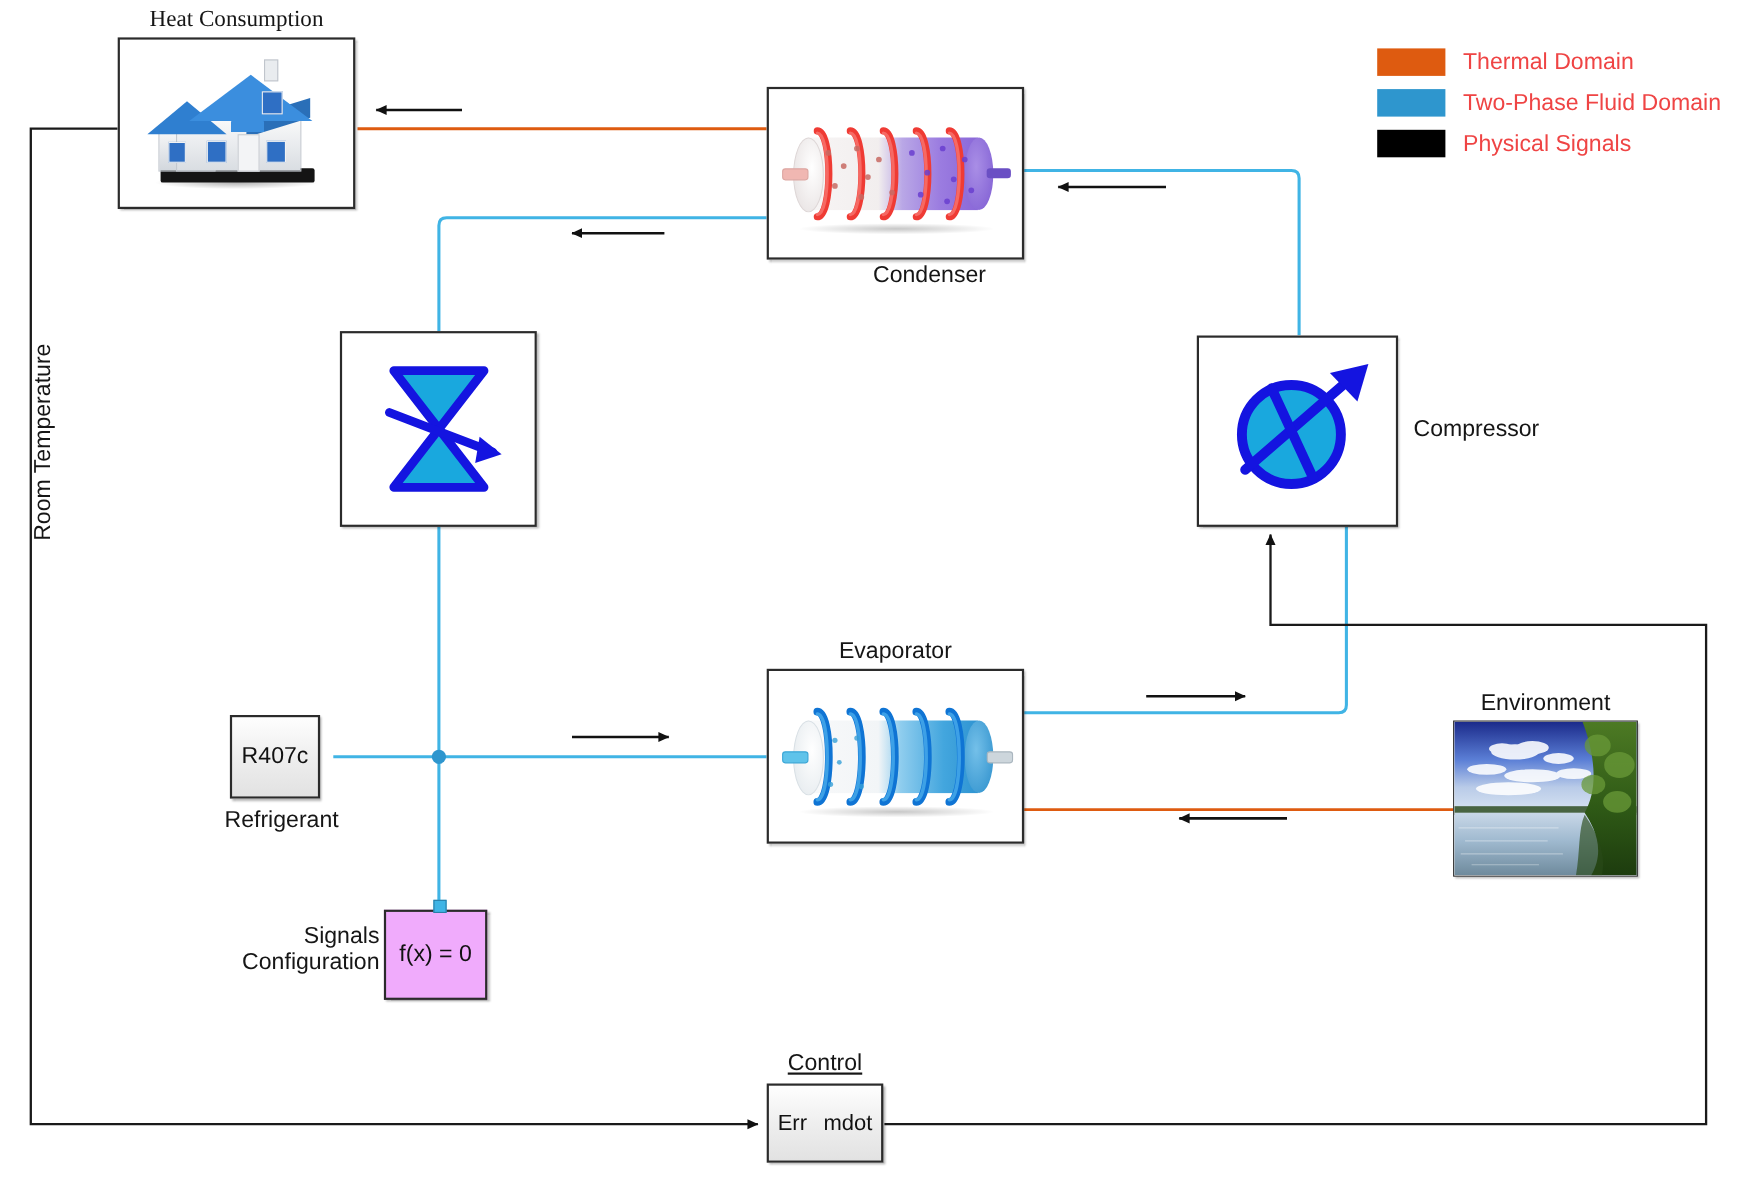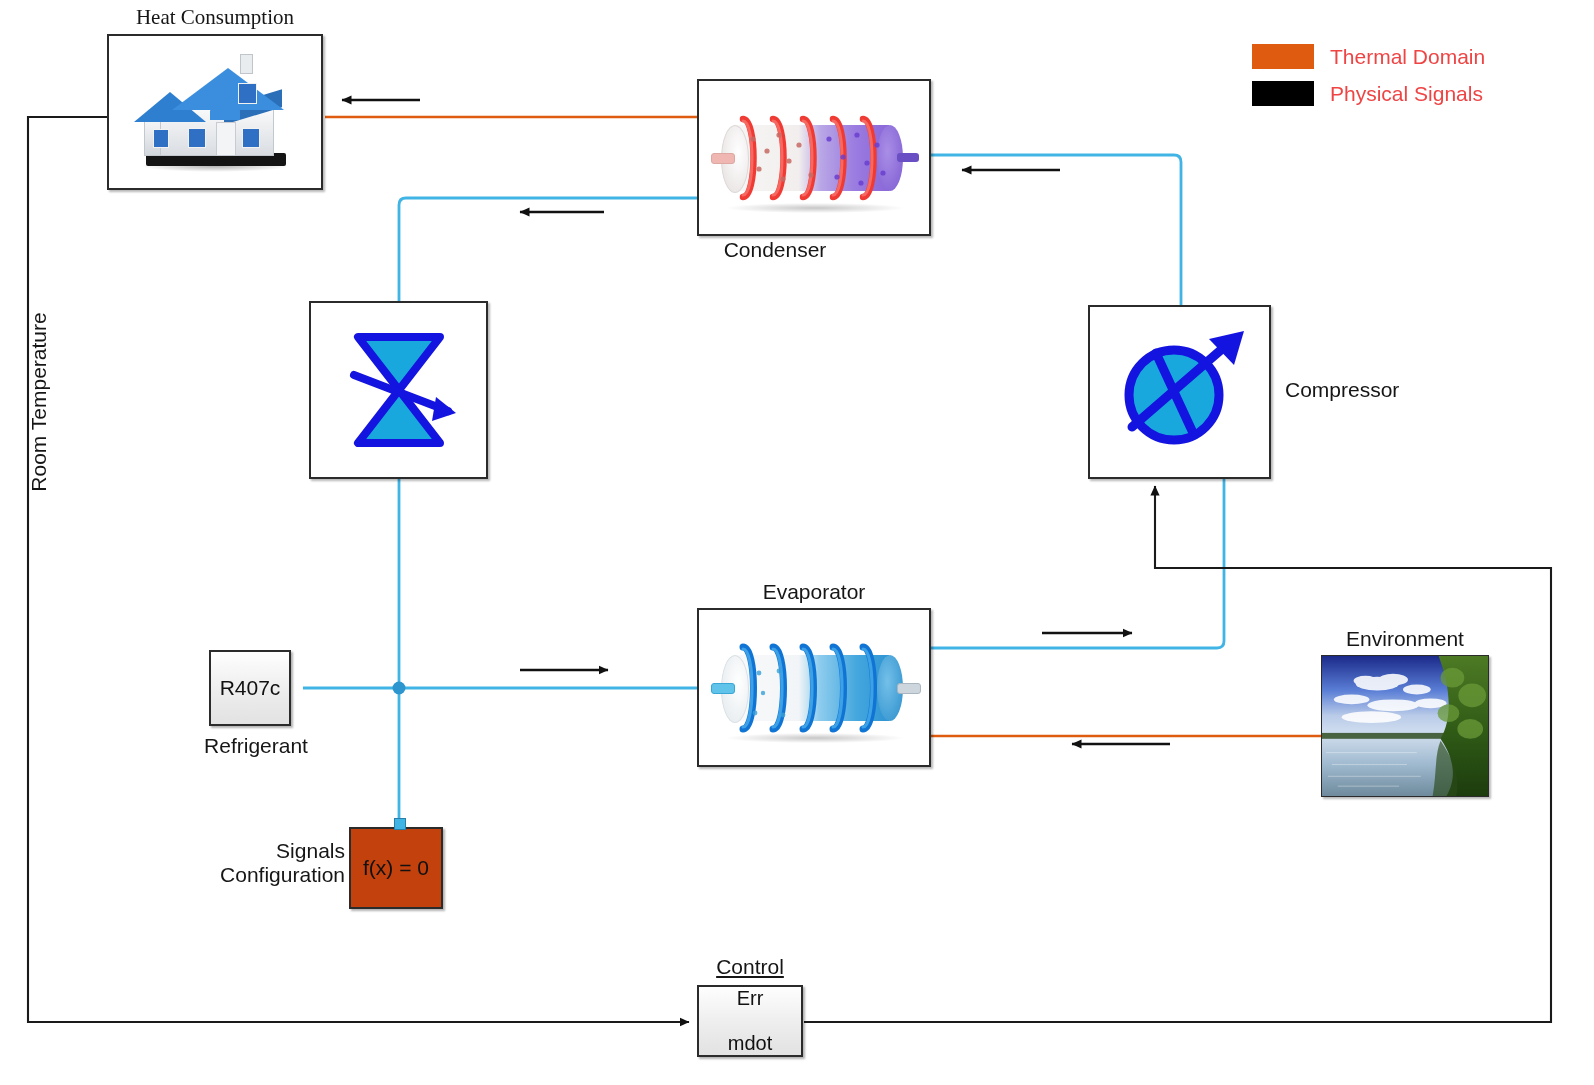--- a/index.html
+++ b/index.html
@@ -16,21 +16,21 @@
        line-height:1.12;}
   .lbl.ctr{text-align:center;}
   .lbl.rt{text-align:right;}
 
   
   .sblk{position:absolute;box-sizing:border-box;border:2px solid #2b2b2b;
         background:linear-gradient(180deg,#fefefe 0%,#ededed 55%,#e2e2e2 100%);
         box-shadow:2px 2px 2px rgba(0,0,0,.3);
         display:flex;align-items:center;justify-content:center;
         font-size:21px;color:#111;}
-  .ctrlblk{justify-content:space-between;padding:0 20px;font-size:20px;flex-direction:column;}
+  .ctrlblk{justify-content:space-between;padding:0 8px;font-size:20px;}
 
   
   #legend{position:absolute;left:1252px;top:38px;}
   .lg-row{display:flex;align-items:center;height:37px;}
   .lg-sw{width:62px;height:25px;margin-right:16px;flex:none;}
   .lg-tx{font-size:21px;color:#ef4444;white-space:nowrap;}
 
   
   #roomtemp{position:absolute;left:-76px;top:390px;width:230px;
             transform:rotate(-90deg);transform-origin:50% 50%;
@@ -179,21 +179,21 @@
           <circle cx="126" cy="78" r="2.6"></circle>
             <circle cx="146" cy="36" r="2.6"></circle>
           <circle cx="156" cy="64" r="2.6"></circle>
             <circle cx="166" cy="46" r="2.6"></circle>
           <circle cx="150" cy="84" r="2.6"></circle>
             <circle cx="172" cy="74" r="2.6"></circle>
         </g>
       </svg>
     </div>
   </div>
-  <div class="lbl ctr" style="left:658px;top:238px;width:234px;text-align:center;">Condenser</div>
+  <div class="lbl ctr" style="left:728px;top:238px;width:234px;text-align:center;">Condenser</div>
 
   <div class="blk" style="left:309px;top:301px;width:179px;height:178px;">
     <svg class="ico" width="150" height="150" viewBox="0 0 150 150" xmlns="http://www.w3.org/2000/svg">
       <path d="M34,22 L116,22 L75,75 Z" fill="#19A8DE" stroke="#1414E0" stroke-width="8" stroke-linejoin="round"></path>
       <path d="M34,128 L116,128 L75,75 Z" fill="#19A8DE" stroke="#1414E0" stroke-width="8" stroke-linejoin="round"></path>
       <path d="M30,60 L124,96" fill="none" stroke="#1414E0" stroke-width="8" stroke-linecap="round"></path>
       <path d="M112,82 L132,98 L108,106 Z" fill="#1414E0"></path>
     </svg>
   </div>
 
@@ -297,38 +297,42 @@
 
   <div class="sblk" style="left:209px;top:650px;width:82px;height:76px;">
     <span>R407c</span>
   </div>
   <div class="lbl ctr" style="left:189px;top:734px;width:134px;">Refrigerant</div>
 
   <div class="lbl rt" style="left:160px;top:839px;width:185px;">
     <span>Signals</span><br>
     <span>Configuration</span>
   </div>
-  <div class="sblk" style="left:349px;top:827px;width:94px;height:82px;background:#c2410c;">
+  <div class="sblk" style="left:349px;top:827px;width:94px;height:82px;background:#f0abfc;">
     <span>f(x) = 0</span>
   </div>
   <div style="position:absolute;left:394px;top:818px;width:10px;height:10px;
               background:#40B4E5;border:1.5px solid #2a7fa8;"></div>
 
   <div class="lbl ctr" style="left:697px;top:955px;width:106px;text-decoration:underline;">Control</div>
   <div class="sblk ctrlblk" style="left:697px;top:985px;width:106px;height:72px;">
     <span>Err</span>
     <span>mdot</span>
   </div>
 
   <div id="roomtemp">Room Temperature</div>
 
   <div id="legend">
     <div class="lg-row">
       <span class="lg-sw" style="background:#DE5B10;"></span>
       <span class="lg-tx">Thermal Domain</span>
     </div>
     <div class="lg-row">
+      <span class="lg-sw" style="background:#2E96CE;"></span>
+      <span class="lg-tx">Two-Phase Fluid Domain</span>
+    </div>
+    <div class="lg-row">
       <span class="lg-sw" style="background:#000000;"></span>
       <span class="lg-tx">Physical Signals</span>
     </div>
   </div>
 
 </div>
 
 </body></html>

